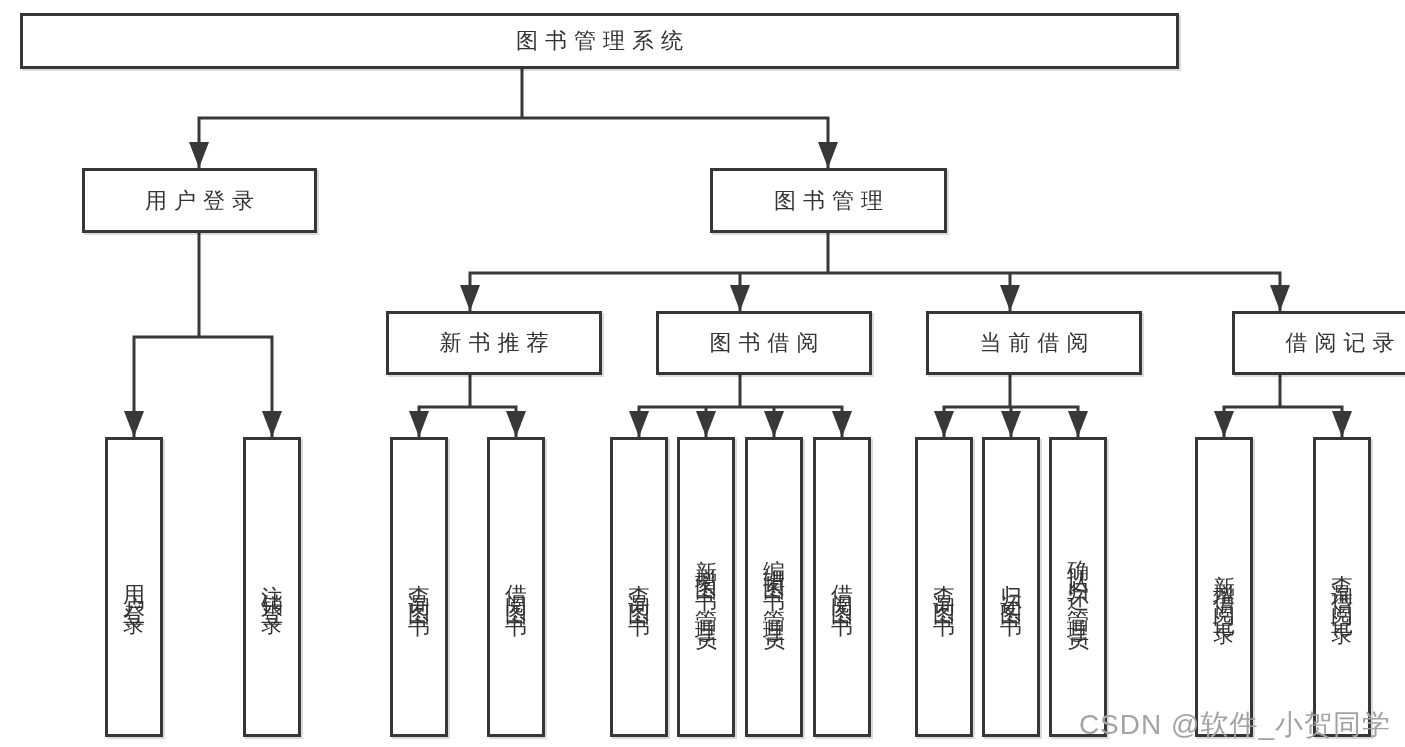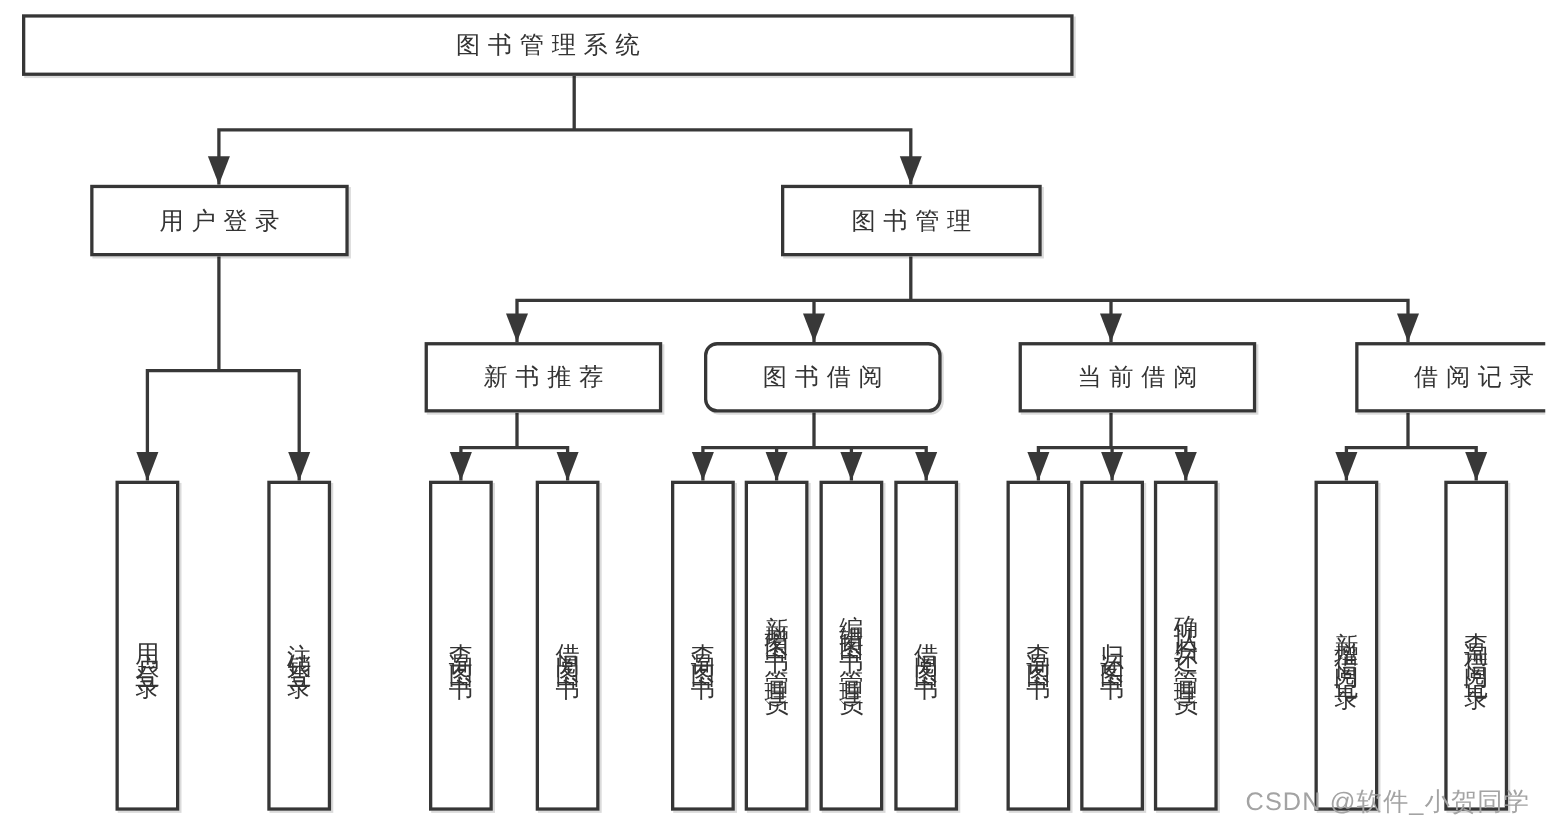--- a/index.html
+++ b/index.html
@@ -56,49 +56,49 @@
   }
   .v-label {
     writing-mode: vertical-rl;
     text-orientation: mixed;
     font-size: 22px;
     line-height: 1;
     letter-spacing: 10px;
     white-space: nowrap;
   }
   
-  #root-box   { left: 20px;  top: 13px;  width: 956px; height: 56px; }
+  #root-box   { left: 20px;  top: 13px;  width: 1159px; height: 56px; }
   
   #n-user-login { left: 82px;  top: 168px; width: 235px; height: 65px; }
   #n-book-mgmt  { left: 710px; top: 168px; width: 237px; height: 65px; }
   
   .l2 { top: 311px; height: 64px; width: 216px; margin-left: 24px; }
   #n-new-book   { left: 362px; }
-  #n-borrowing  { left: 616px; border-radius: 12px; }
+  #n-borrowing  { left: 632px; }
   #n-current    { left: 902px; text-align: center; }
   #n-records    { left: 1208px; }
   
   #lf-1  { left: 105px; }
   #lf-2  { left: 243px; }
   #lf-3  { left: 390px; }
   #lf-4  { left: 487px; }
   #lf-5  { left: 610px; }
   #lf-6  { left: 677px; }
   #lf-7  { left: 745px; }
   #lf-8  { left: 813px; }
   #lf-9  { left: 915px; }
   #lf-10 { left: 982px; }
   #lf-11 { left: 1049px; }
   #lf-12 { left: 1195px; }
   #lf-13 { left: 1313px; }
   #watermark {
     position: absolute;
     right: 14px;
     bottom: 3px;
-    font-size: 23px;
+    font-size: 28px;
     color: #a3a3a3;
     letter-spacing: 1px;
     z-index: 5;
     white-space: nowrap;
   }
 </style>
 </head>
 <body>
 
 <div id="canvas">

